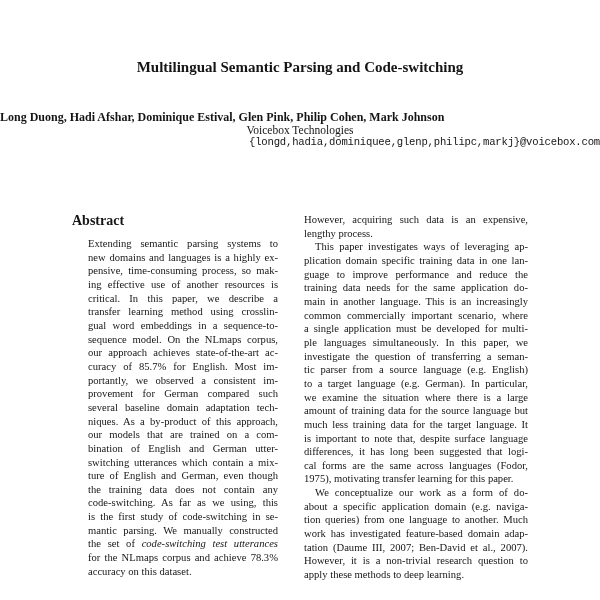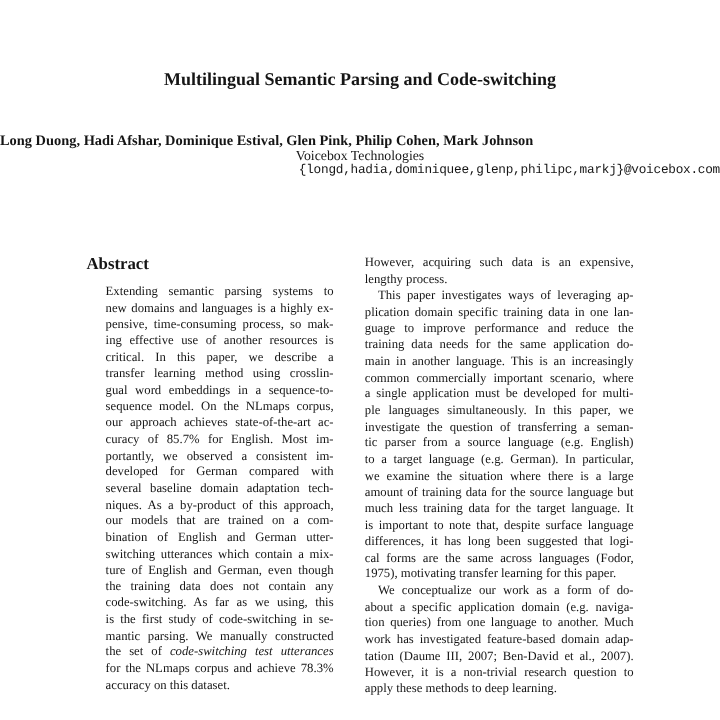--- a/index.html
+++ b/index.html
@@ -102,21 +102,21 @@
         <div class="line">new domains and languages is a highly ex-</div>
         <div class="line">pensive, time-consuming process, so mak-</div>
         <div class="line">ing effective use of another resources is</div>
         <div class="line">critical. In this paper, we describe a</div>
         <div class="line">transfer learning method using crosslin-</div>
         <div class="line">gual word embeddings in a sequence-to-</div>
         <div class="line">sequence model. On the NLmaps corpus,</div>
         <div class="line">our approach achieves state-of-the-art ac-</div>
         <div class="line">curacy of 85.7% for English. Most im-</div>
         <div class="line">portantly, we observed a consistent im-</div>
-        <div class="line">developed for German compared with</div>
+        <div class="line">provement for German compared such</div>
         <div class="line">several baseline domain adaptation tech-</div>
         <div class="line">niques. As a by-product of this approach,</div>
         <div class="line">our models that are trained on a com-</div>
         <div class="line">bination of English and German utter-</div>
         <div class="line">switching utterances which contain a mix-</div>
         <div class="line">ture of English and German, even though</div>
         <div class="line">the training data does not contain any</div>
         <div class="line">code-switching. As far as we using, this</div>
         <div class="line">is the first study of code-switching in se-</div>
         <div class="line">mantic parsing. We manually constructed</div>

